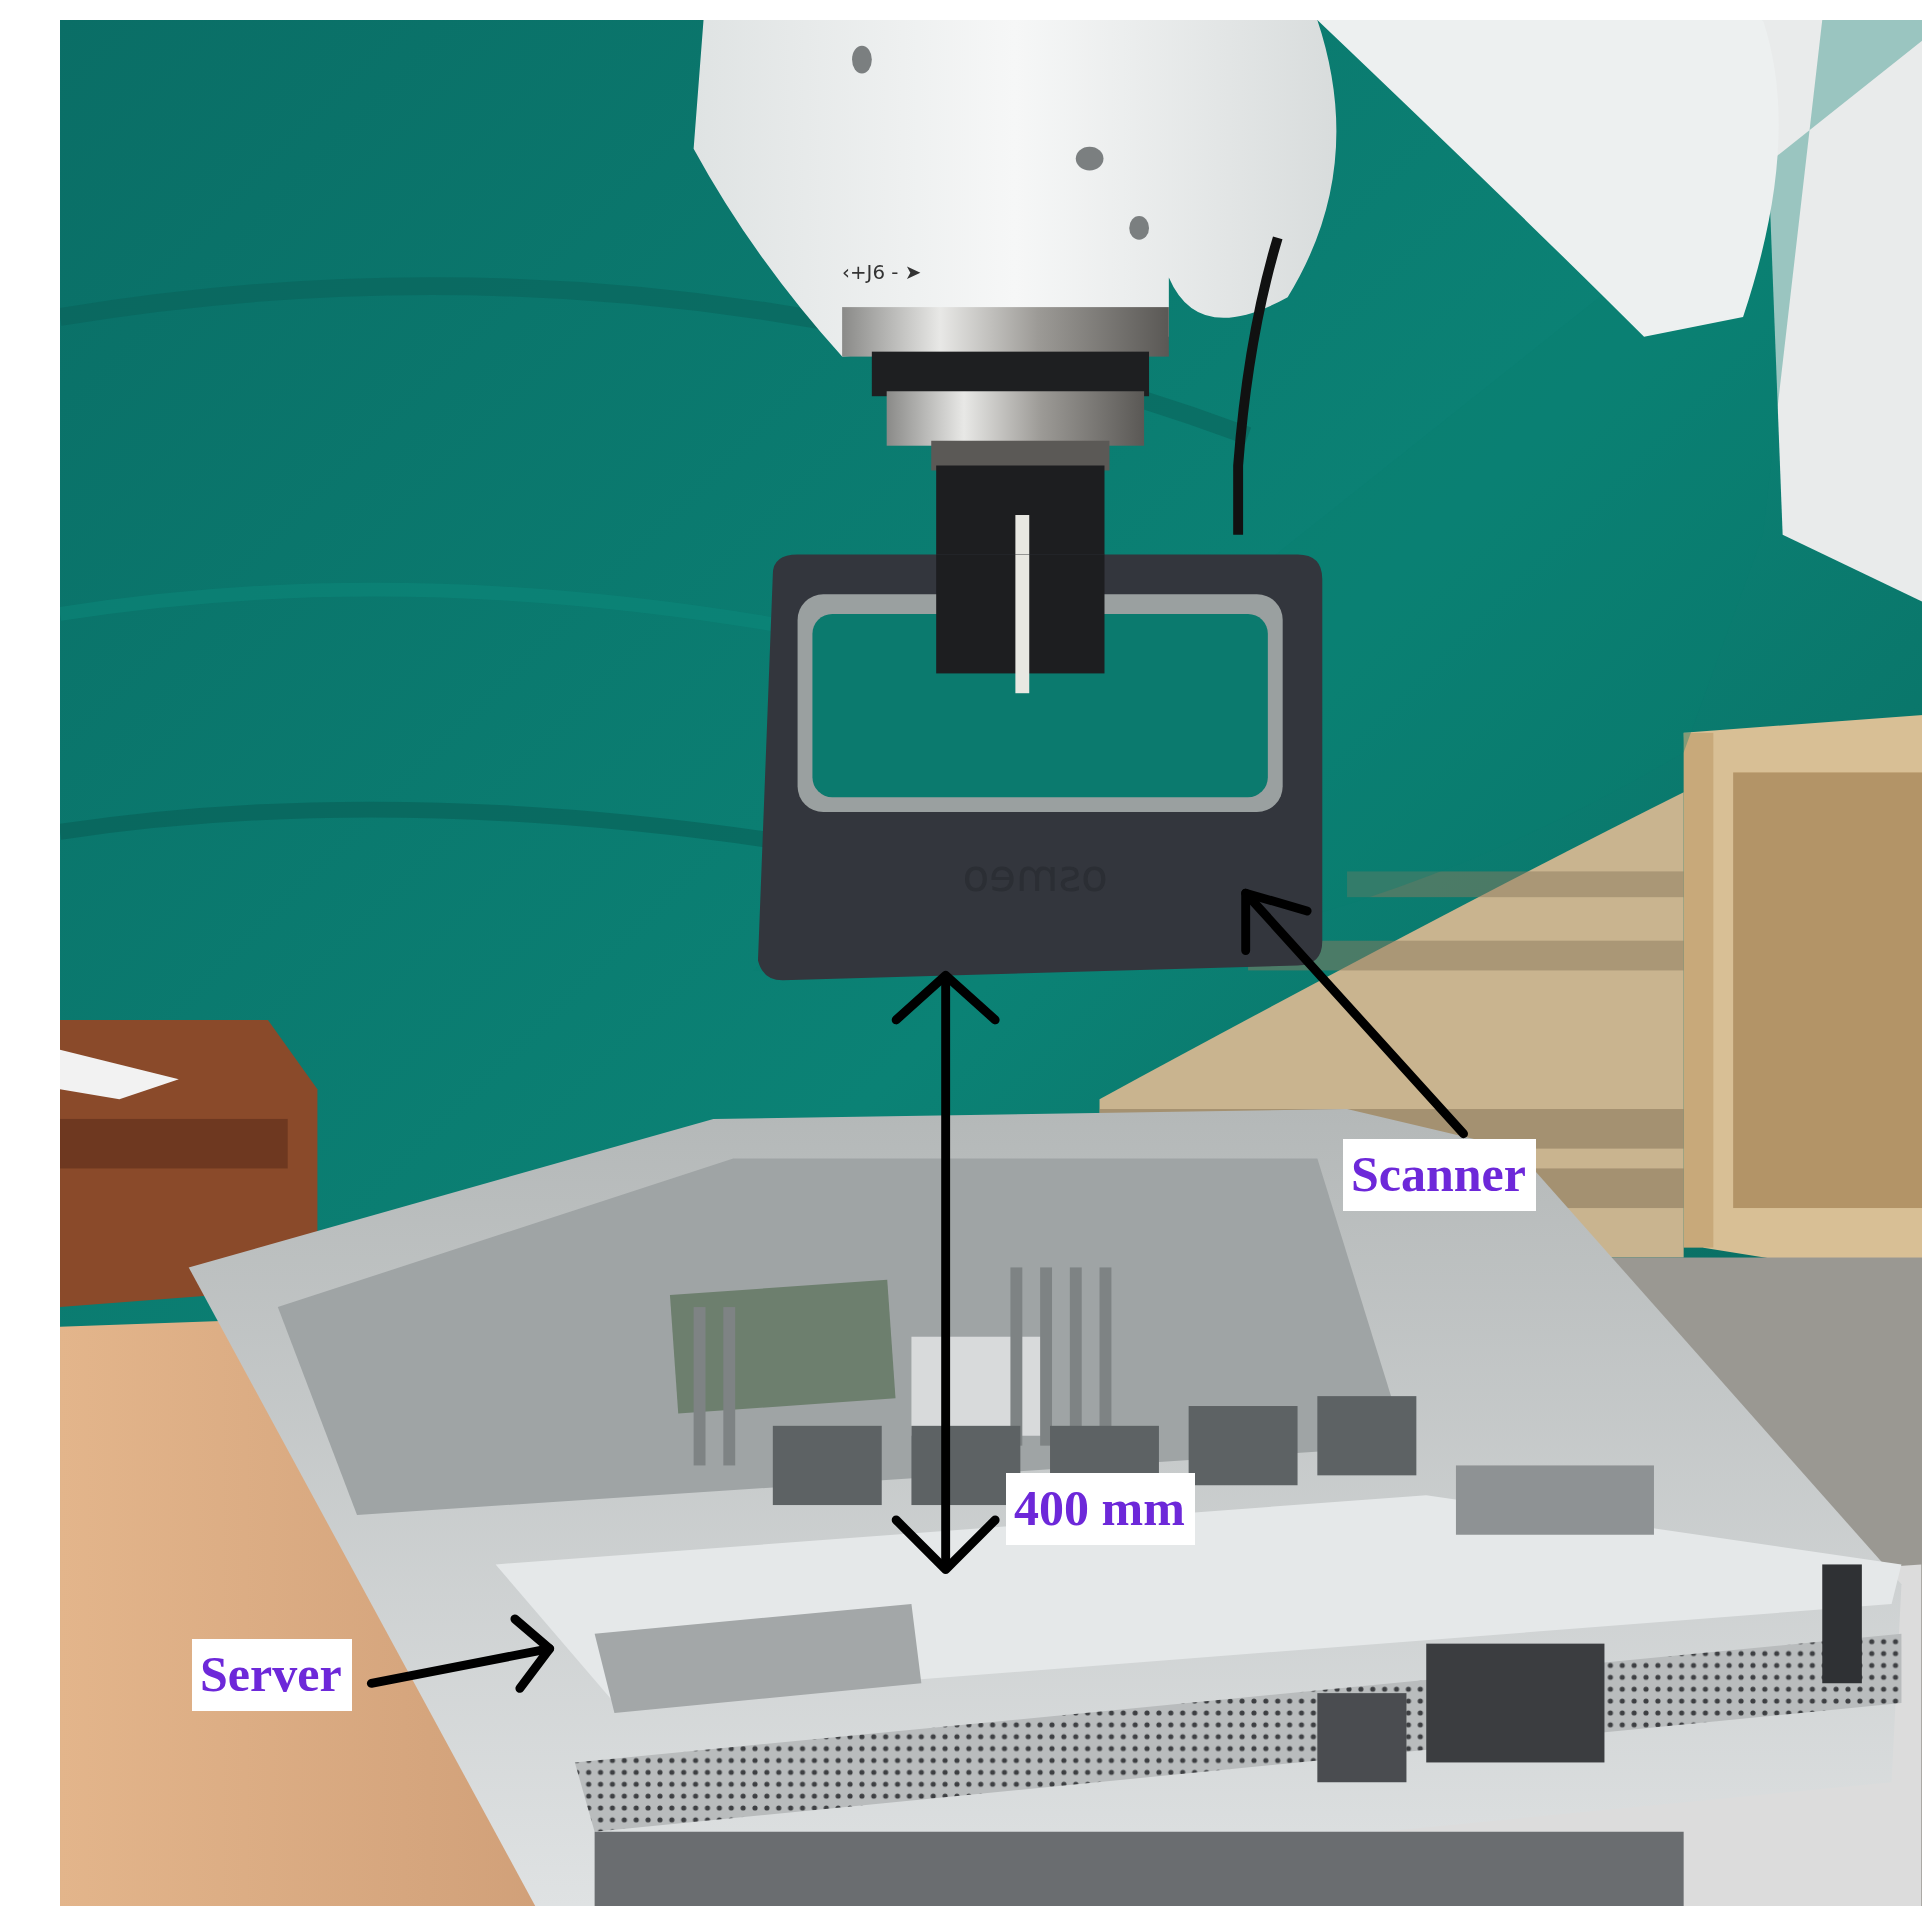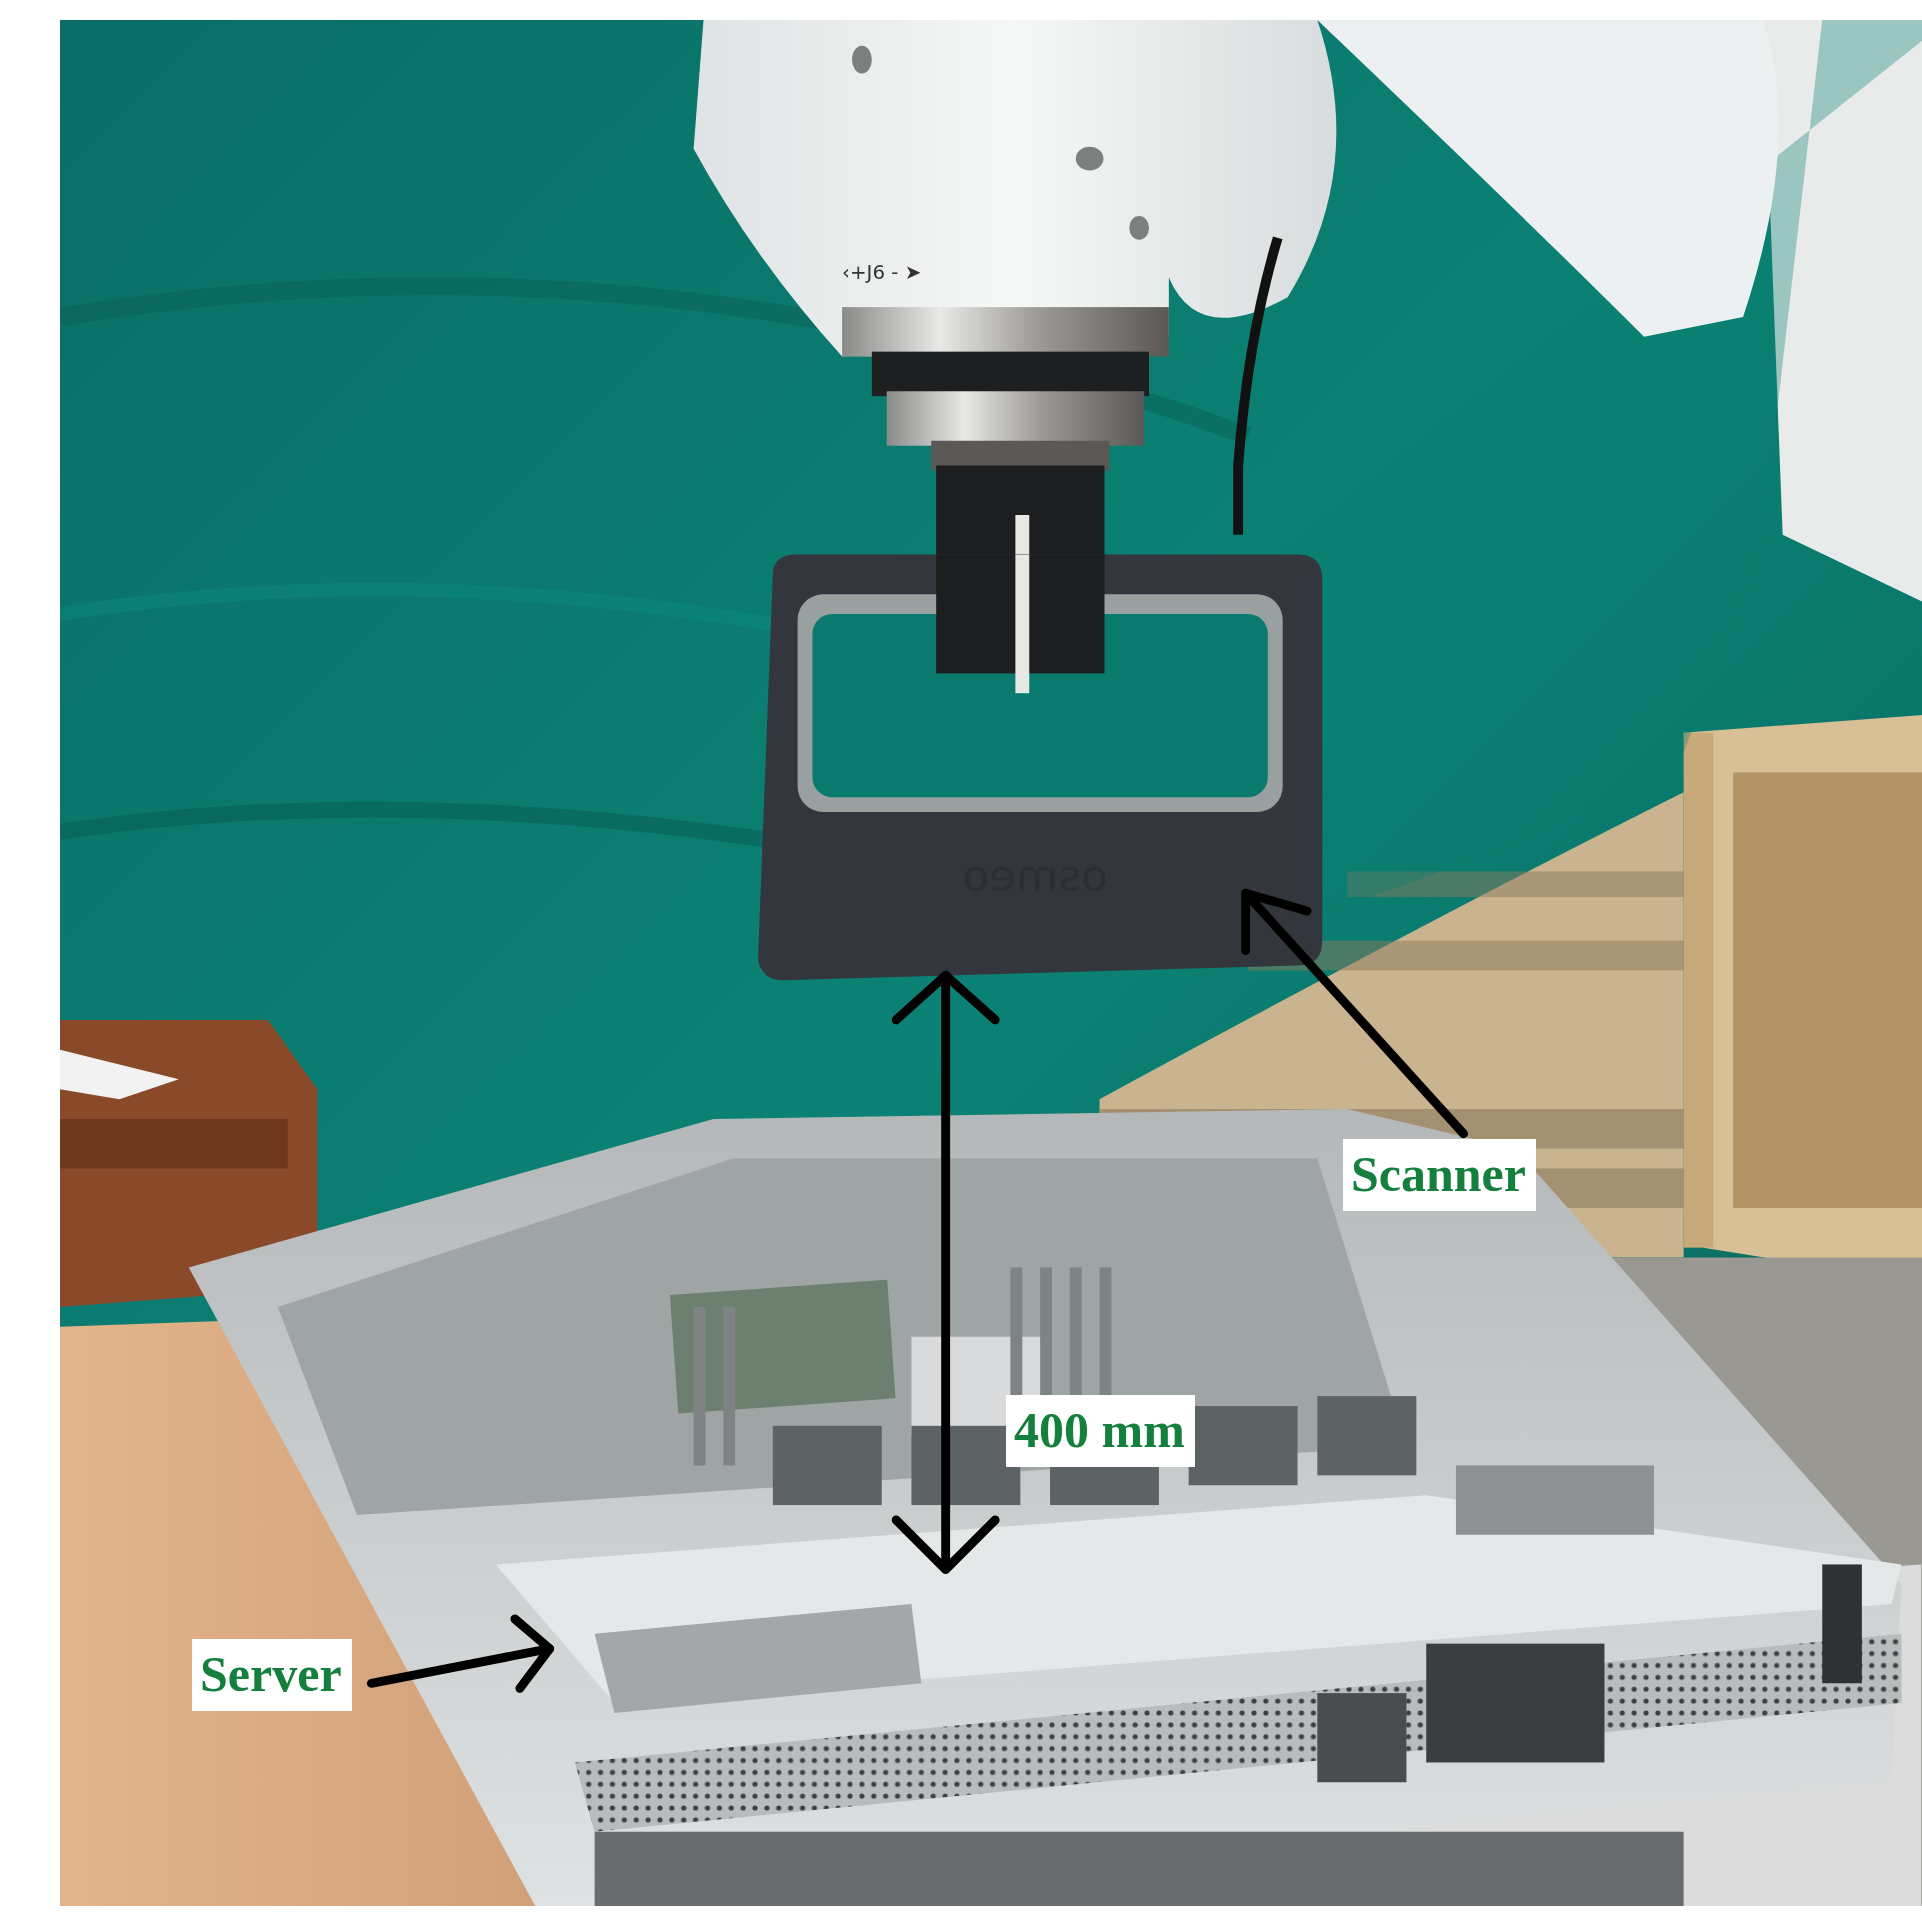--- a/index.html
+++ b/index.html
@@ -1,20 +1,20 @@
 <!DOCTYPE html>
 <html><head>
 <meta charset="utf-8">
 <style>
   html, body { margin: 0; padding: 0; background: #ffffff; }
   body { width: 1923px; height: 1923px; position: relative; overflow: hidden; }
   .photo { position: absolute; left: 18px; top: 20px; width: 1888px; height: 1886px; overflow: hidden; background: #3b82f6; margin-left: 42px; }
   .photo svg { position: absolute; left: 0; top: 0; }
   .label {
-    position: absolute; background: #ffffff; color: #15803d;
+    position: absolute; background: #ffffff; color: #6d28d9;
     font-family: "Liberation Serif", "DejaVu Serif", serif; font-weight: bold;
     font-size: 50px; line-height: 1; padding: 10px 10px 12px 8px; white-space: nowrap;
   }
   .overlay { position: absolute; left: 0; top: 0; width: 1923px; height: 1923px; pointer-events: none; }
 </style>
 </head>
 <body>
 
 <div class="photo">
   <svg width="1888" height="1886" viewBox="0 0 1907 1905">
@@ -155,15 +155,15 @@
 
     <line x1="1478" y1="1145" x2="1258" y2="902"></line>
     <polyline points="1258,960 1258,902 1320,920"></polyline>
 
     <line x1="375" y1="1700" x2="555" y2="1665"></line>
     <polyline points="520,1635 555,1665 525,1705"></polyline>
   </g>
 </svg>
 
 <div class="label" style="left:1343px; top:1139px;">Scanner</div>
-<div class="label" style="left:1006px; top:1395px;">400 mm</div>
+<div class="label" style="left:1006px; top:1473px;">400 mm</div>
 <div class="label" style="left:192px; top:1639px;">Server</div>
 
 
 </body></html>

